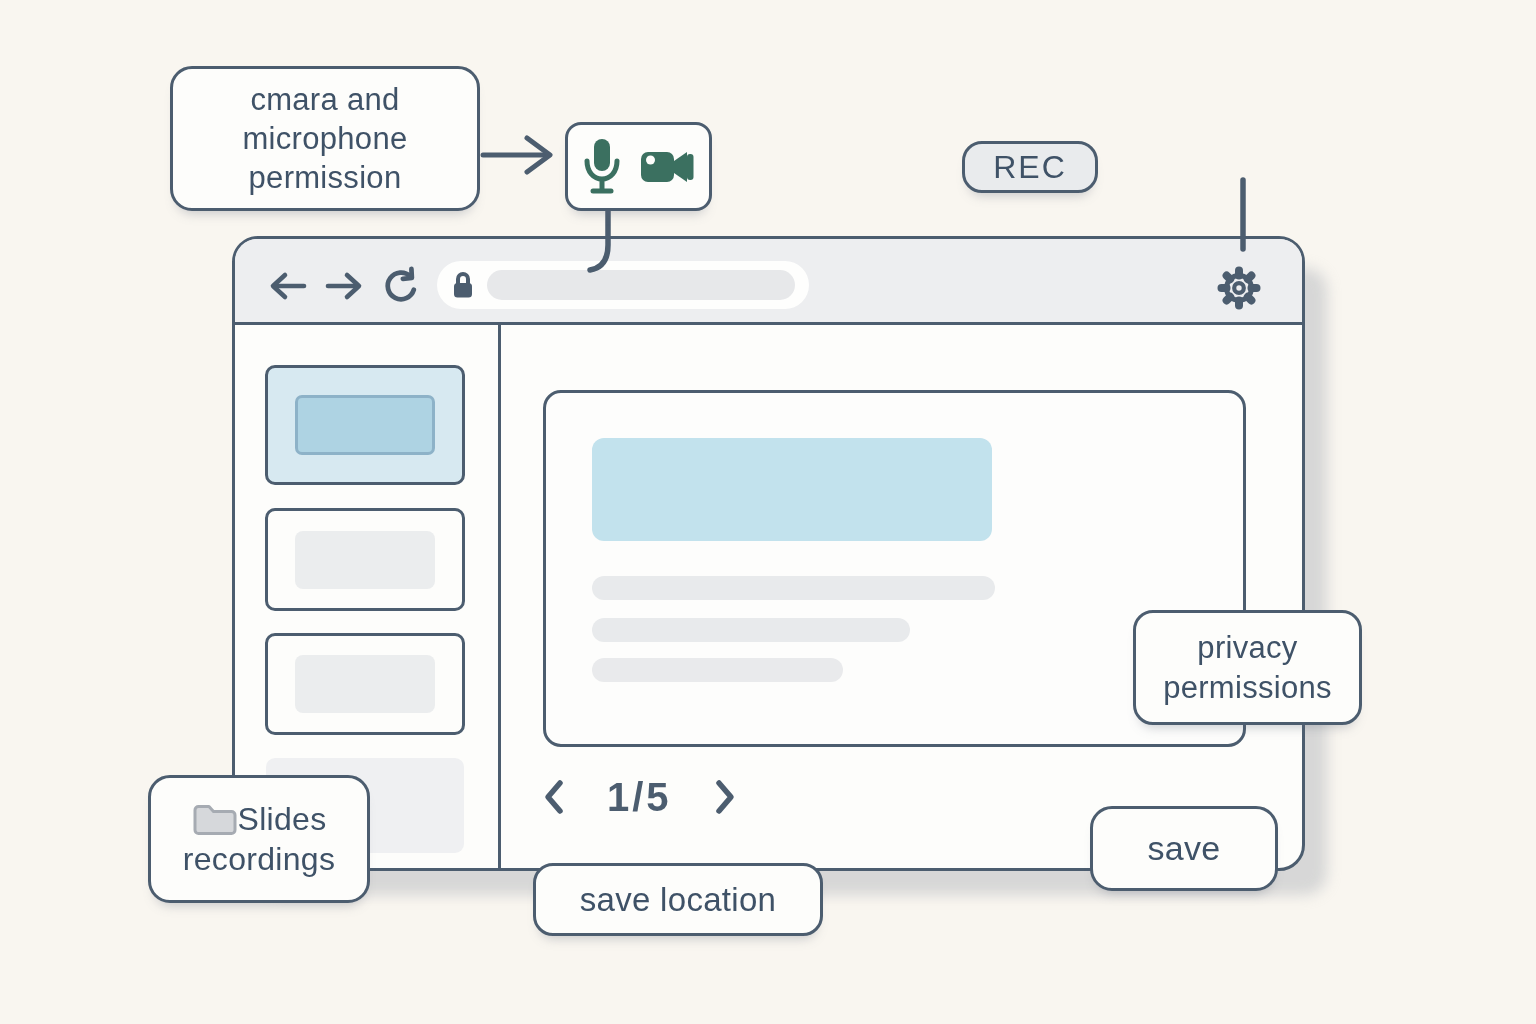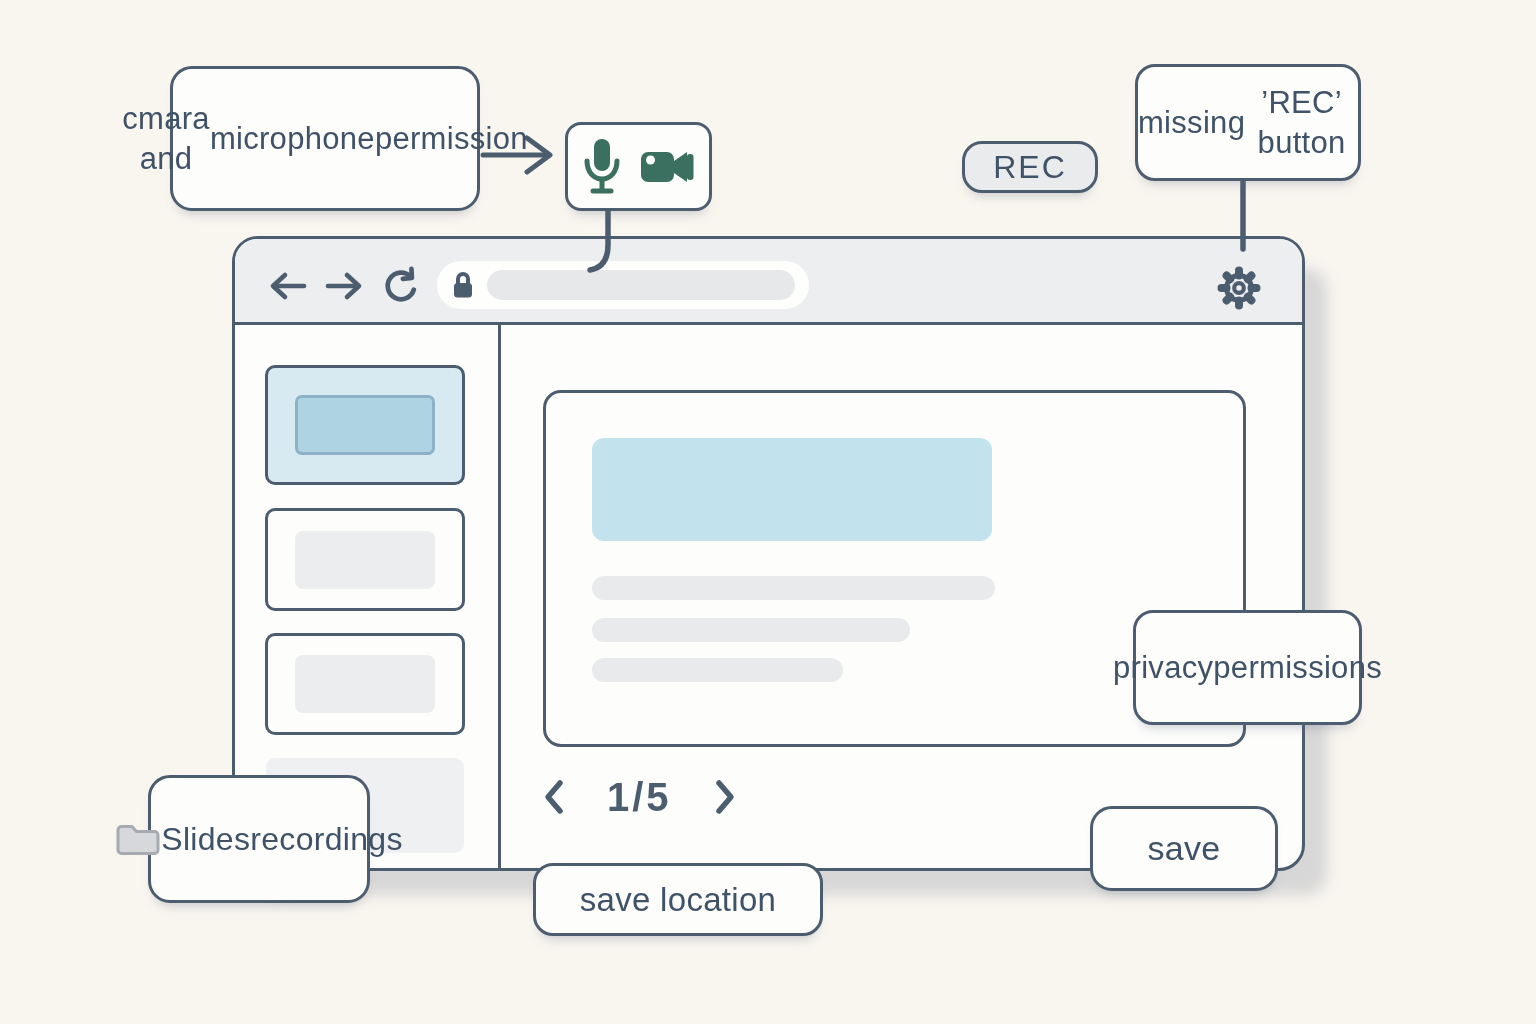--- a/index.html
+++ b/index.html
@@ -77,21 +77,21 @@
     display: flex; align-items: center; justify-content: flex-start; gap: 42px; font-weight: bold;
   }
   .page-label { font-size: 40px; color: #4c5d6f; letter-spacing: 3px; }
 
   
   .callout {
     position: absolute;
     background: #fdfdfb;
     border: 3.5px solid #4c5d6f;
     border-radius: 20px;
-    display: flex; flex-direction: row; align-items: center; justify-content: center;
+    display: flex; flex-direction: column; align-items: center; justify-content: center;
     text-align: center;
     font-size: 31px; line-height: 1.26; color: #3f5267;
     letter-spacing: 0.3px;
     box-shadow: 0 9px 12px -7px rgba(96,106,122,0.35);
     z-index: 20;
   }
   .cam-mic-label { left: 170px; top: 66px; width: 310px; height: 145px; border-radius: 22px; }
   .mic-box { left: 565px; top: 122px; width: 147px; height: 89px; border-radius: 16px; flex-direction: row; gap: 17px; }
   .rec-box { left: 962px; top: 141px; width: 136px; height: 52px; background: #e9ebed; font-size: 32px; letter-spacing: 2px; }
   .missing-label { left: 1135px; top: 64px; width: 226px; height: 117px; }
@@ -217,24 +217,20 @@
       <circle cx="10.5" cy="15" r="4.5" fill="#fdfdfb"></circle>
       <path d="M34 16 L47 7 V37 L34 28 Z" fill="#3b7060"></path>
       <rect x="47" y="9" width="6.5" height="26" rx="3" fill="#3b7060"></rect>
     </svg>
   </div>
 
   <div class="callout rec-box">
     <span>REC</span>
   </div>
 
-  <div class="callout missing-label">
-    <span>missing</span>
-    <span>’REC’ button</span>
-  </div>
 
   <div class="callout privacy-label">
     <span>privacy</span>
     <span>permissions</span>
   </div>
 
   <div class="callout slides-label">
     <span class="row1">
       <svg class="icon-svg" width="46" height="36" viewBox="0 0 46 36">
         <path d="M3 9 a3.5 3.5 0 0 1 3.5 -3.5 H17 l4.5 5 H39.5 A3.5 3.5 0 0 1 43 14 V29 a3.5 3.5 0 0 1 -3.5 3.5 H6.5 A3.5 3.5 0 0 1 3 29 Z" fill="#d6d8db" stroke="#a6abb2" stroke-width="3" stroke-linejoin="round"></path>

